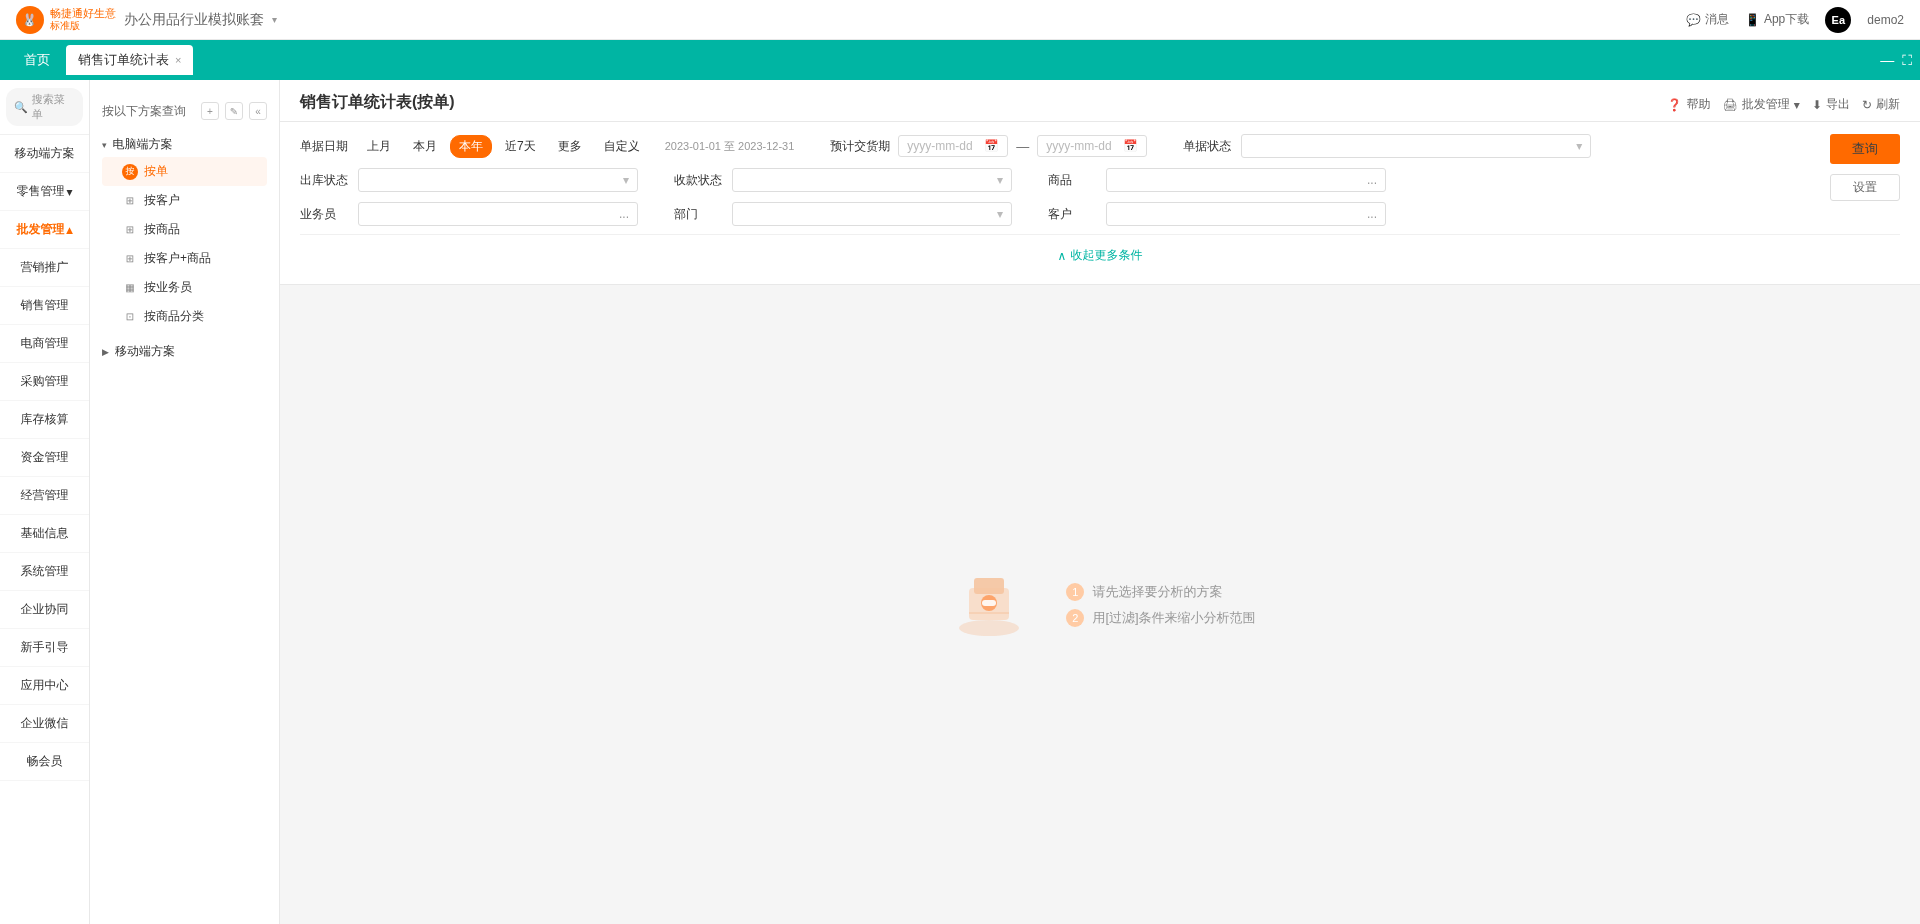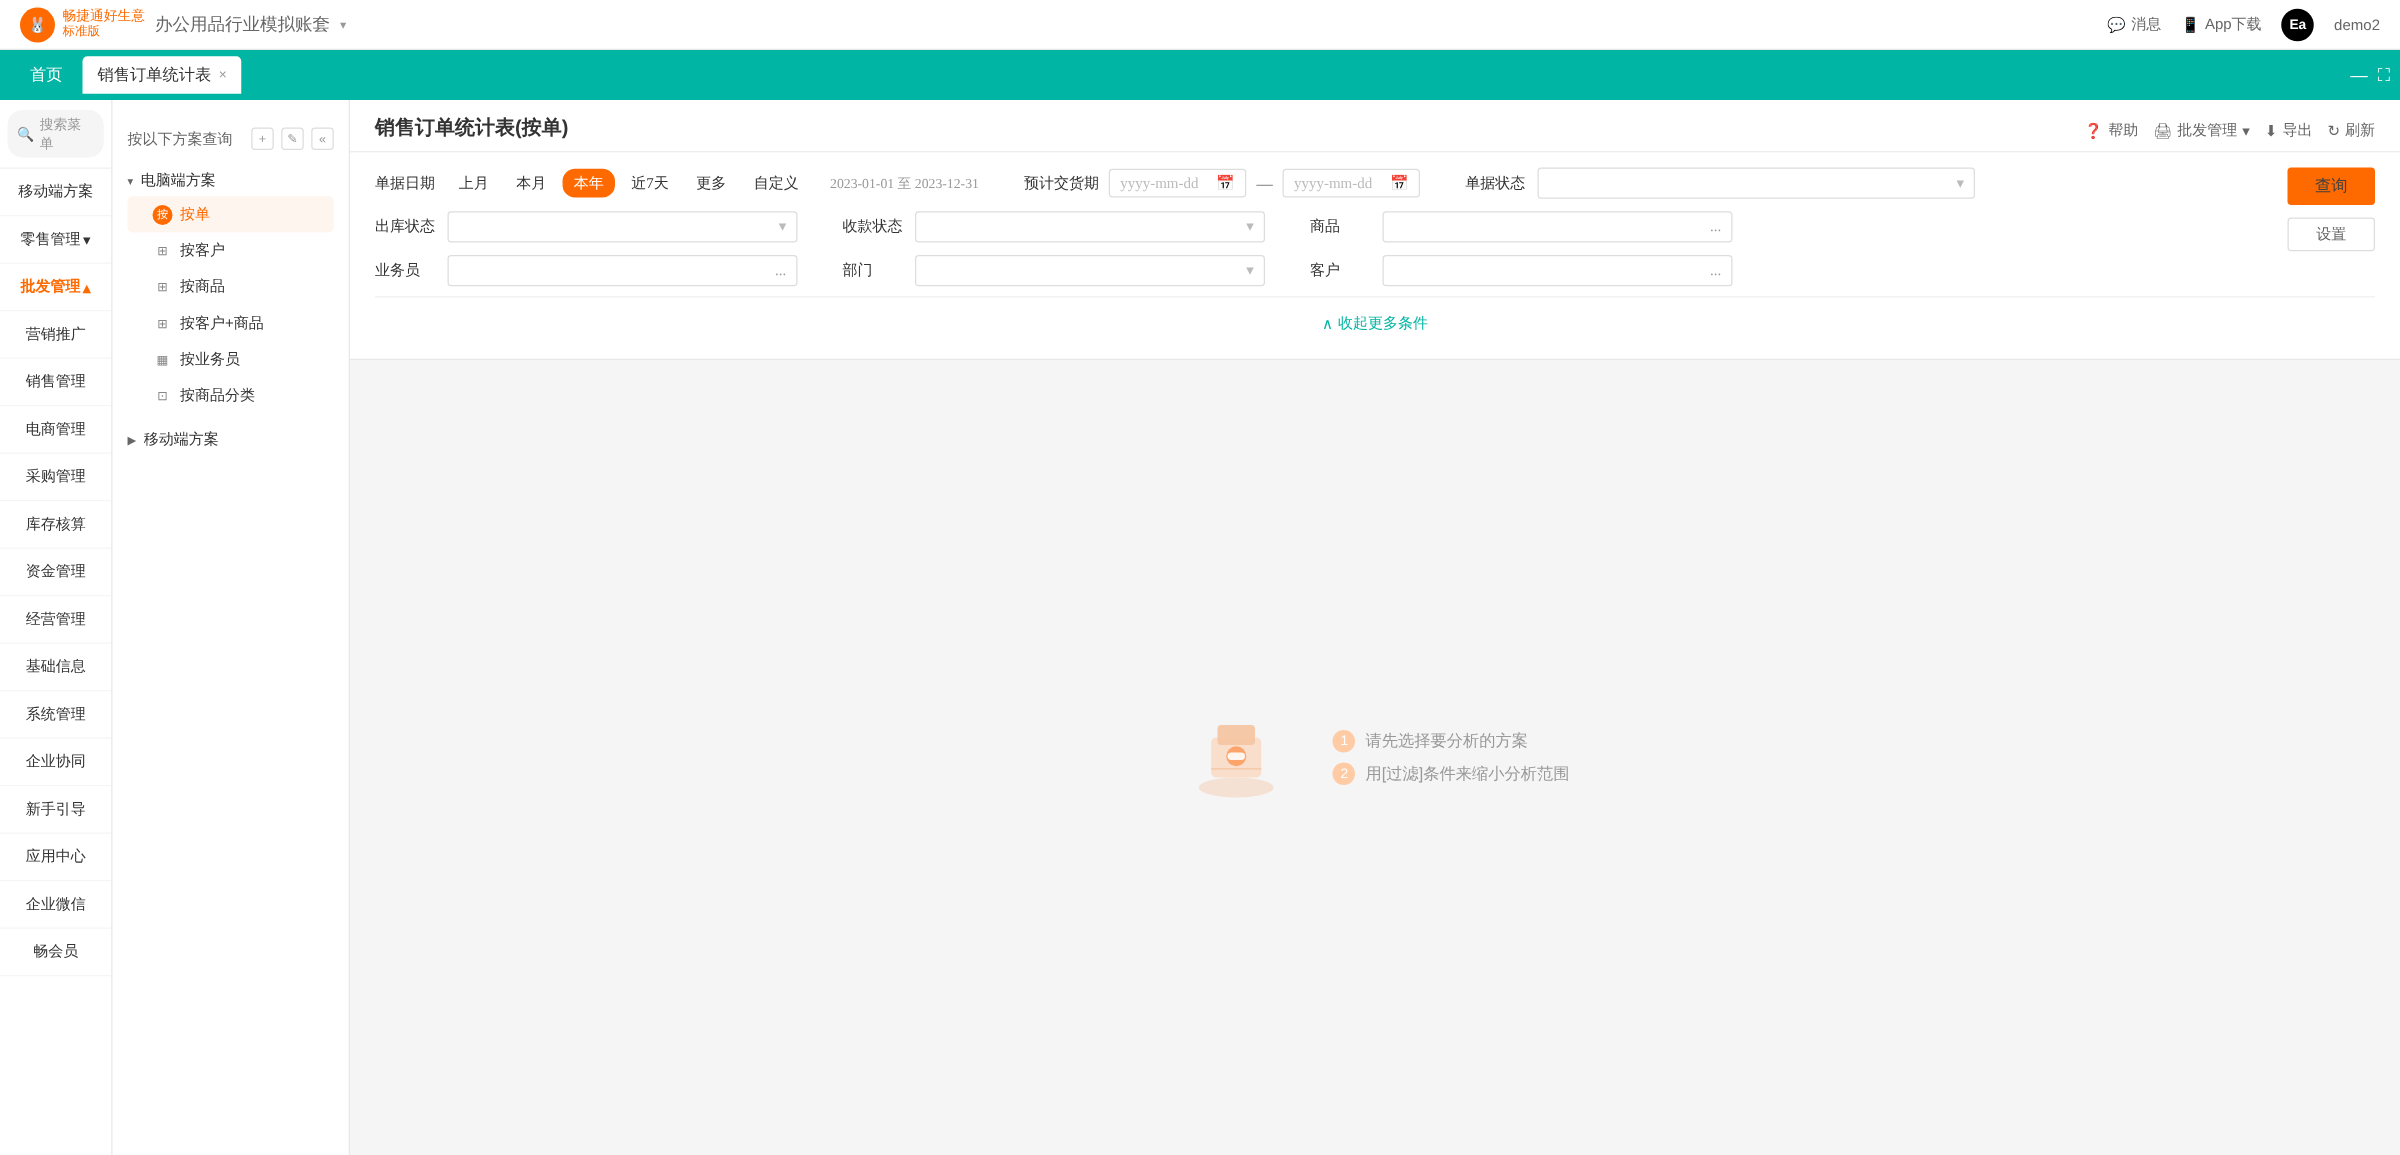--- a/index.html
+++ b/index.html
@@ -238,21 +238,21 @@
           </div>
           <div class="header-action-btn">
             <span>↻</span>
             <span>刷新</span>
           </div>
         </div>
       </div>
 
       <div class="filter-area">
         <div style="display:flex; gap:12px; align-items:flex-start;">
-          <div style="flex:1;font-family:Liberation Serif, serif;">
+          <div style="flex:1;">
 
             <div class="filter-row">
 
               <div class="filter-field">
                 <span class="filter-label">单据日期</span>
                 <div class="filter-date-group">
                   <span class="date-shortcut">上月</span>
                   <span class="date-shortcut">本月</span>
                   <span class="date-shortcut active">本年</span>
                   <span class="date-shortcut">近7天</span>

